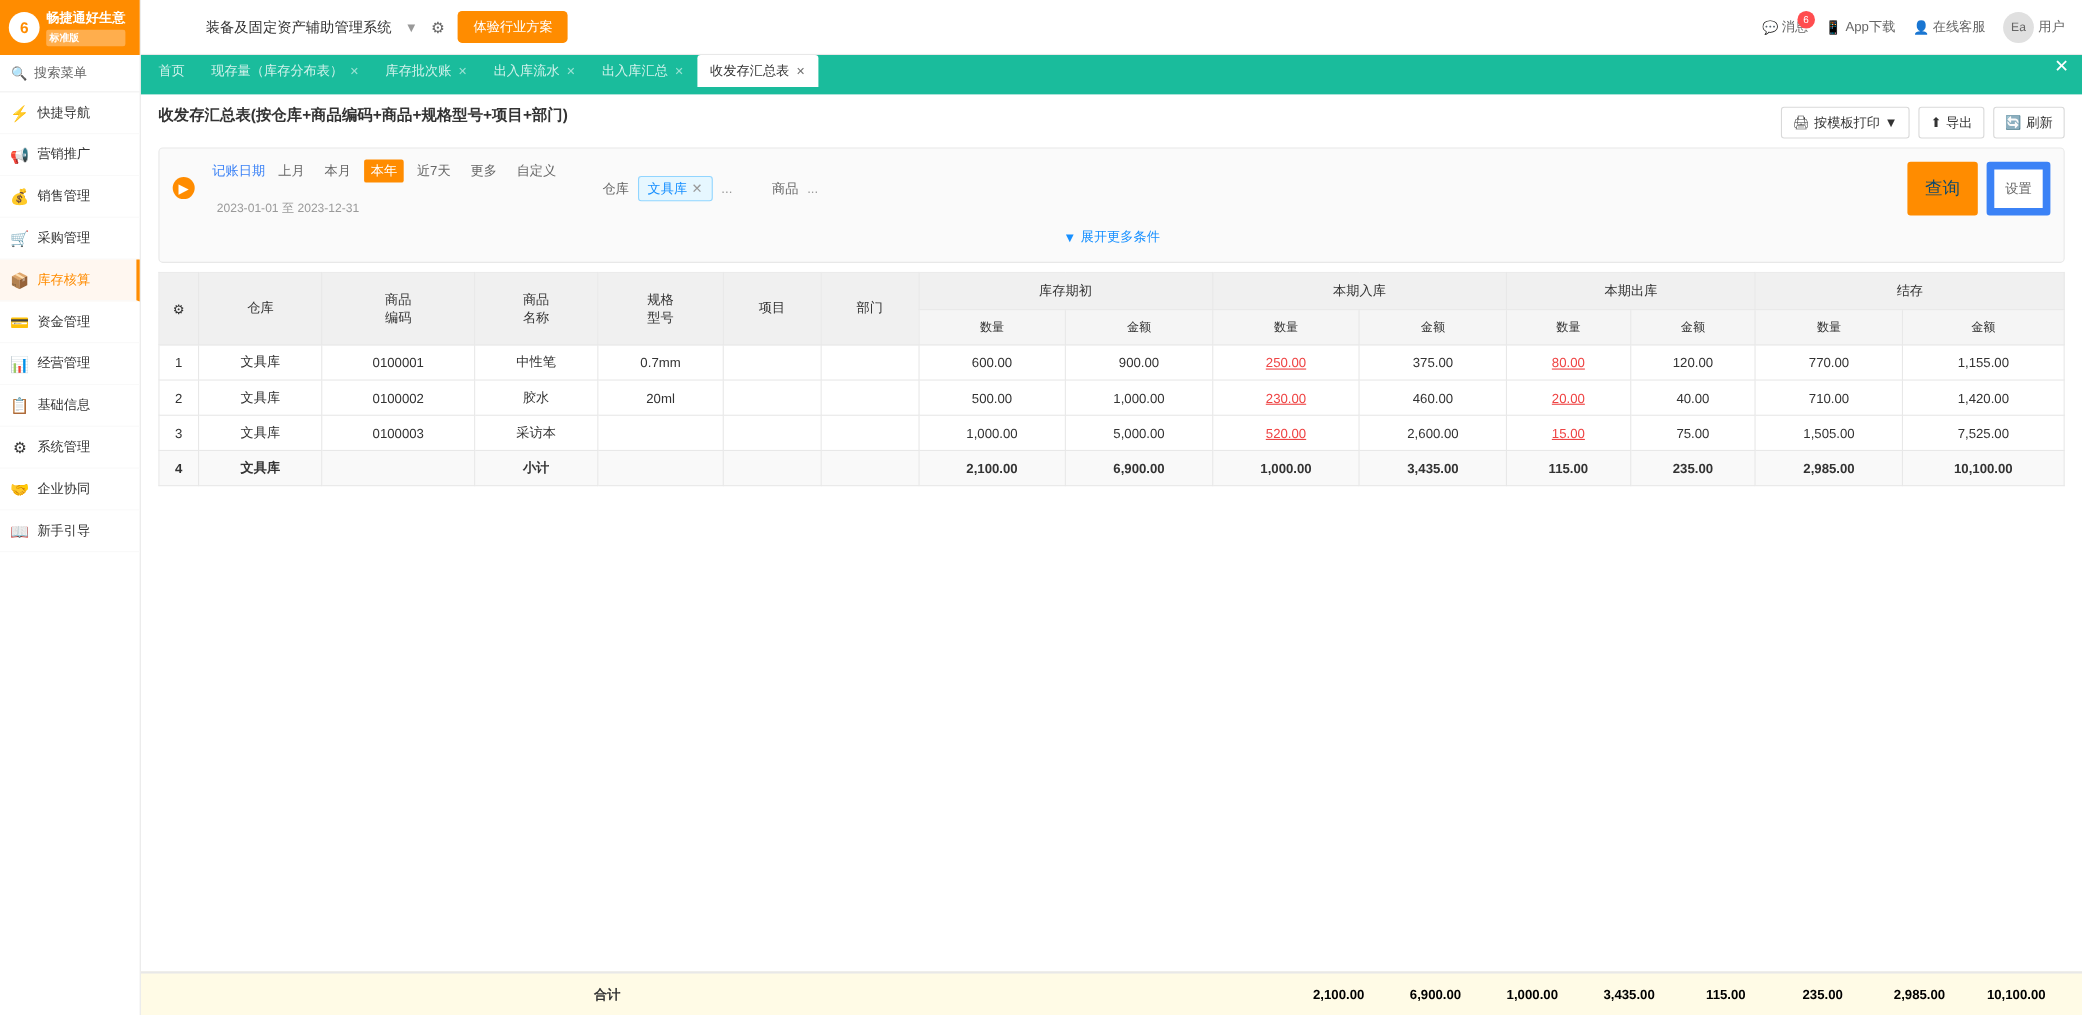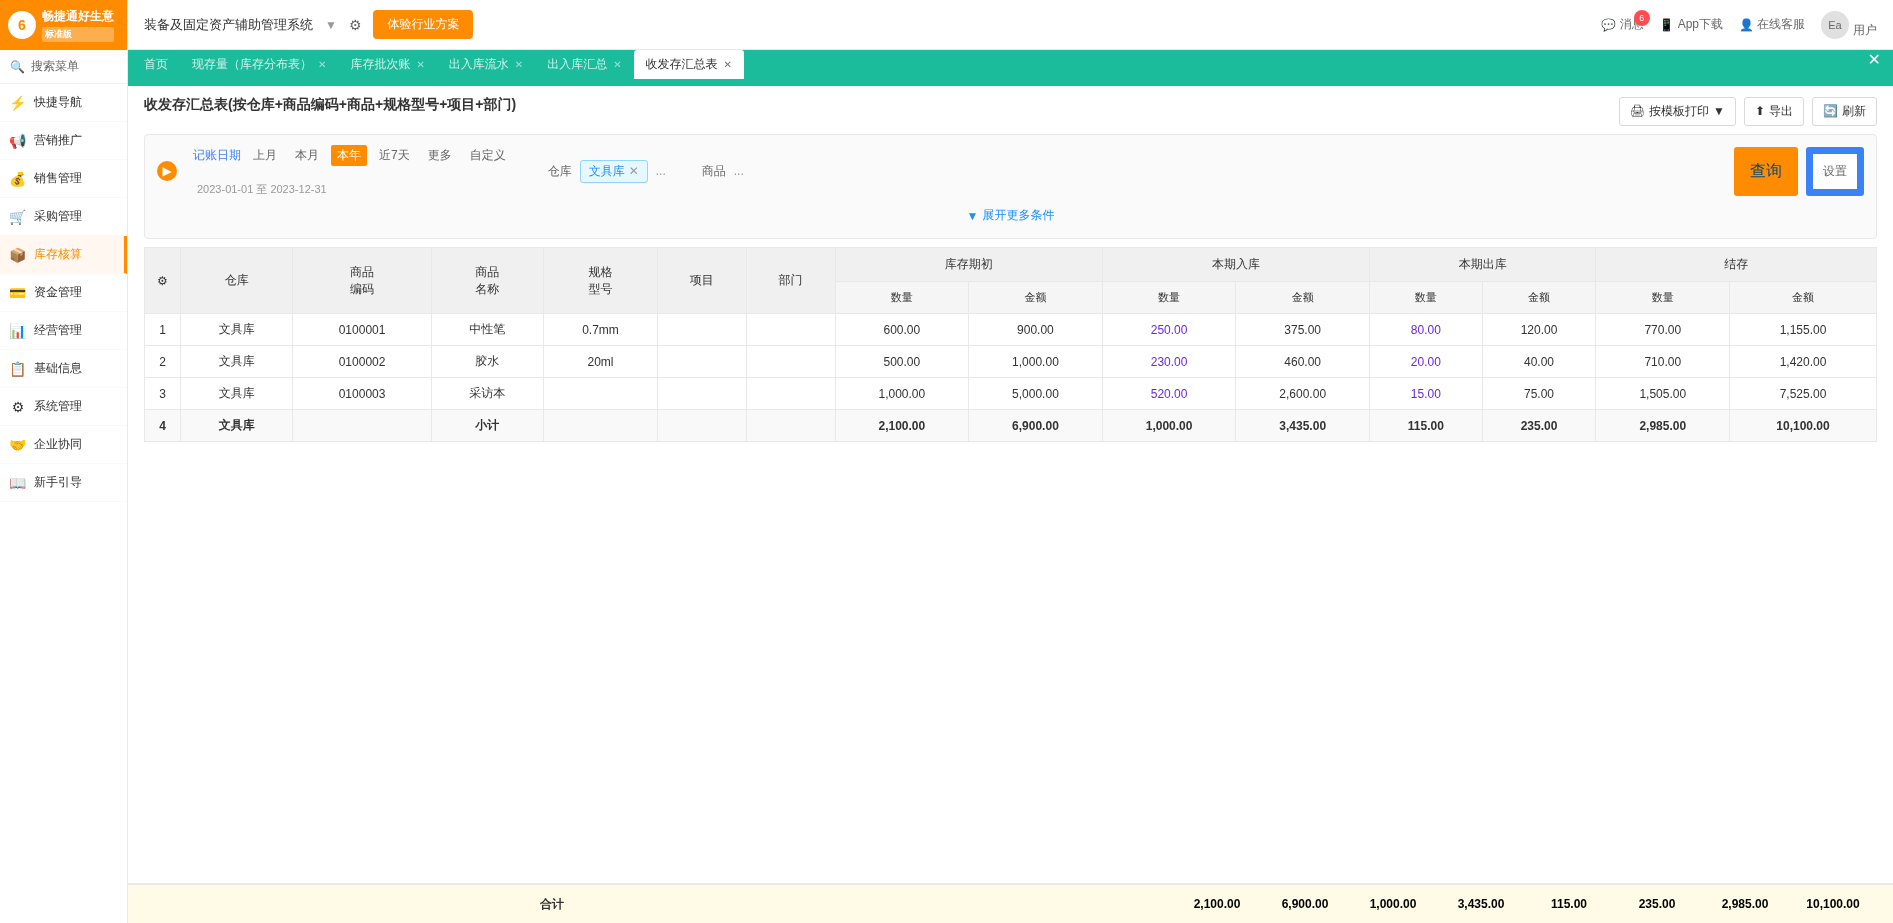--- a/index.html
+++ b/index.html
@@ -13,26 +13,26 @@
     .sidebar-search { display: flex; align-items: center; padding: 8px 10px; gap: 6px; color: #666; cursor: pointer; font-size: 12px; border-bottom: 1px solid #f0f0f0; }
     .sidebar-item { display: flex; align-items: center; padding: 10px 10px; gap: 8px; color: #333; cursor: pointer; font-size: 12px; border-bottom: 1px solid #f9f9f9; }
     .sidebar-item.active { background: #fff7f0; color: #ff8c00; border-right: 3px solid #ff8c00; }
     .sidebar-item-icon { width: 16px; height: 16px; display: flex; align-items: center; justify-content: center; font-size: 14px; }
 
     
     .main { flex: 1; display: flex; flex-direction: column; overflow: hidden; }
 
     
     .top-header { background: white; height: 50px; display: flex; align-items: center; justify-content: space-between; padding: 0 16px; border-bottom: 1px solid #e8e8e8; flex-shrink: 0; }
-    .top-header-left { display: flex; align-items: center; gap: 12px; }
+    .top-header-left { display: flex; align-items: center; gap: 12px; margin-left: 43px; }
     .top-header-right { display: flex; align-items: center; gap: 16px; font-size: 12px; color: #666; }
     .btn-trial { background: #ff8c00; color: white; border: none; padding: 6px 14px; border-radius: 4px; cursor: pointer; font-size: 12px; }
     .notification-btn { display: flex; align-items: center; gap: 3px; cursor: pointer; position: relative; }
     .badge { background: #ff4d4f; color: white; border-radius: 50%; width: 16px; height: 16px; display: flex; align-items: center; justify-content: center; font-size: 9px; position: absolute; top: -6px; right: -6px; }
-    .user-area { display: flex; align-items: flex-end; gap: 4px; cursor: pointer; }
+    .user-area { display: flex; align-items: center; gap: 4px; cursor: pointer; }
     .user-avatar { width: 28px; height: 28px; background: #e0e0e0; border-radius: 50%; display: flex; align-items: center; justify-content: center; font-size: 11px; overflow: hidden; }
 
     
     .tab-bar { background: #1abc9c; display: flex; align-items: flex-start; height: 36px; padding: 0 4px; flex-shrink: 0; overflow: hidden; }
     .tab { display: flex; align-items: center; gap: 4px; padding: 6px 12px; color: rgba(255,255,255,0.8); cursor: pointer; font-size: 12px; border-radius: 3px 3px 0 0; white-space: nowrap; }
     .tab.active { background: white; color: #333; }
     .tab-close { font-size: 10px; opacity: 0.7; margin-left: 2px; }
     .tab-bar-close { margin-left: auto; color: white; cursor: pointer; padding: 0 8px; font-size: 16px; }
 
     
@@ -47,21 +47,21 @@
     .btn-query { background: #ff8c00; color: #0c4a6e; border: none; padding: 14px 16px; border-radius: 3px; cursor: pointer; font-size: 16px; }
     .btn-settings { background: white; color: #666; border: 7px solid #3b82f6; padding: 5px 10px; border-radius: 3px; cursor: pointer; font-size: 12px; }
 
     
     .table-container { flex: 1; overflow: auto; padding: 0 16px 16px; }
     table { width: 100%; border-collapse: collapse; font-size: 12px; }
     thead tr { background: #f5f5f5; }
     th { padding: 8px 10px; text-align: center; border: 1px solid #e8e8e8; color: #333; font-weight: 500; white-space: nowrap; }
     td { padding: 7px 10px; text-align: center; border: 1px solid #e8e8e8; color: #333; white-space: nowrap; }
     .col-no { width: 40px; }
-    .underline { color: #6d28d9; cursor: pointer; }
+    .underline { text-decoration: underline; color: #ef4444; cursor: pointer; }
     .subtotal-row td { font-weight: bold; background: #f9f9f9; }
     .settings-icon-cell { width: 36px; }
 
     .expand-icon { width: 20px; height: 20px; background: #ff8c00; color: white; border-radius: 50%; display: flex; align-items: center; justify-content: center; font-size: 12px; cursor: pointer; flex-shrink: 0; }
 
     .header-top-row th { background: #f0f0f0; }
     .header-sub-row th { background: #f5f5f5; font-size: 11px; }
   </style>
 </head>
 <body>

